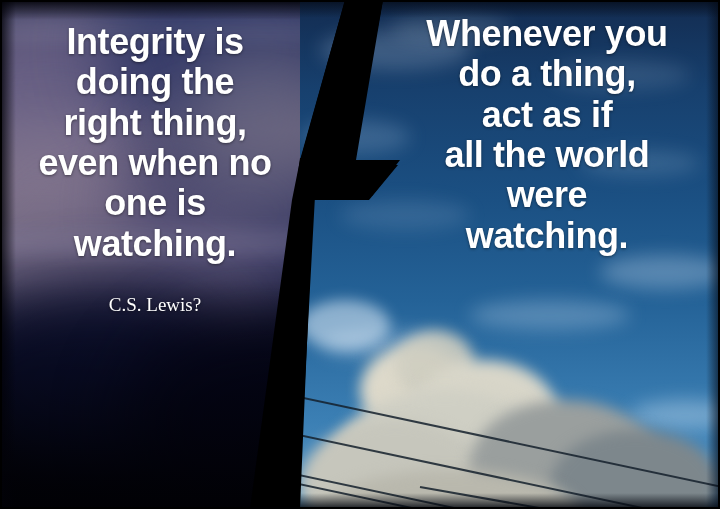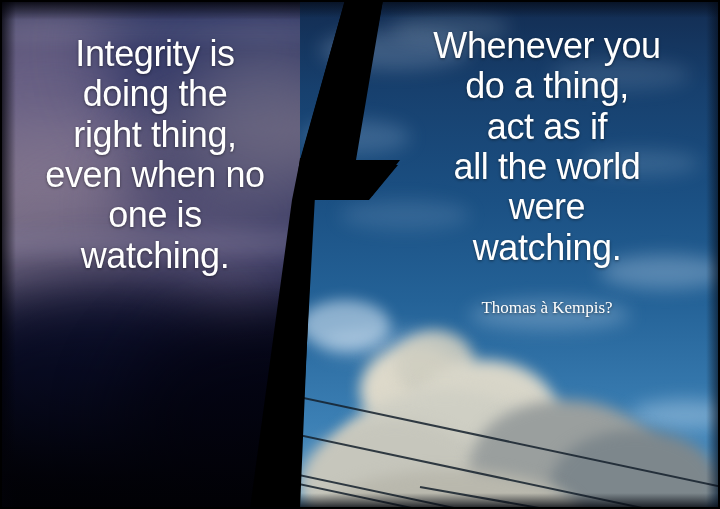--- a/index.html
+++ b/index.html
@@ -144,24 +144,24 @@
   }
 
   
   .quote-block {
     position: absolute;
     text-align: center;
     color: #ffffff;
     text-shadow: 0 1px 3px rgba(0,0,0,.45);
   }
   .quote-text {
-    font-weight: normal;
+    font-weight: bold;
     line-height: 1.12;
     white-space: pre-line;
-    margin: 12px;
+    margin: 0;
   }
   .attribution {
     font-family: "Liberation Serif", serif;
     color: #ffffff;
     margin: 0;
     text-shadow: 0 1px 3px rgba(0,0,0,.5);
   }
 
   .quote-left  { left: 0px;   top: 22px;  width: 310px; }
   .quote-left  .quote-text  { font-size: 36px; letter-spacing: -0.4px; }
@@ -245,26 +245,26 @@
     <polygon points="0,0 345,0 301,158 294,196 252,509 0,509" fill="none"></polygon>
   </svg>
 
   <div class="quote-block quote-left">
     <p class="quote-text">Integrity is
 doing the
 right thing,
 even when no
 one is
 watching.</p>
+    <p class="attribution">C.S. Lewis?</p>
   </div>
 
   <div class="quote-block quote-right">
     <p class="quote-text">Whenever you
 do a thing,
 act as if
 all the world
 were
 watching.</p>
-    <p class="attribution">Thomas à Kempis?</p>
   </div>
 
   <div class="frame"></div>
 </div>
 
 </body></html>

